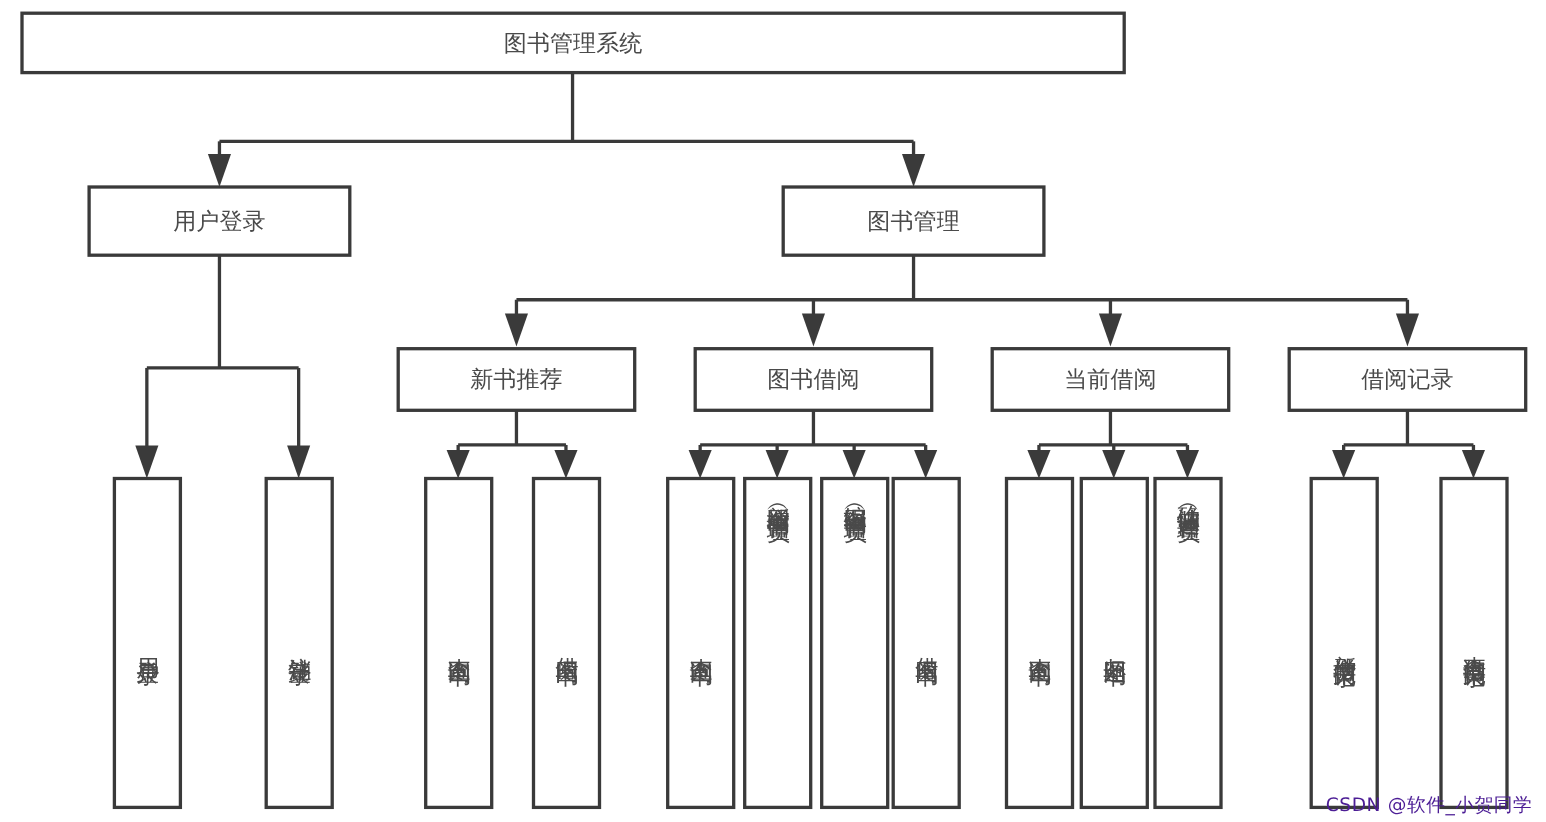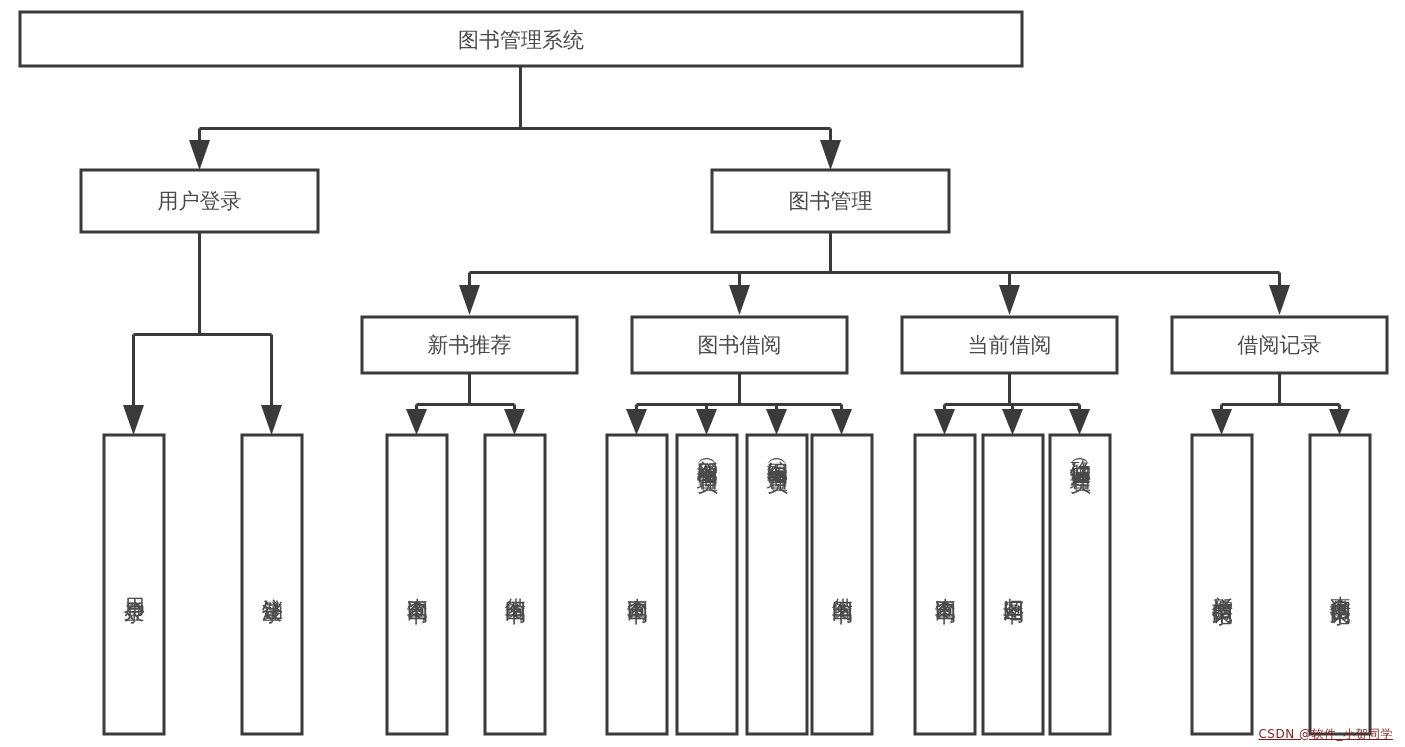--- a/index.html
+++ b/index.html
@@ -66,26 +66,25 @@
     text-orientation: upright;
     letter-spacing: 2px;
     line-height: 1;
     white-space: nowrap;
   }
   .watermark {
     position: absolute;
     right: 12px;
     bottom: 4px;
     font-family: "DejaVu Sans", "Liberation Sans", sans-serif;
-    font-size: 12px;
-    color: #7f1d1d;
+    font-size: 17px;
+    color: #4c1d95;
     letter-spacing: 0.5px;
     white-space: nowrap;
     user-select: none;
-    text-decoration: underline;
   }
 </style>
 </head>
 <body>
 
 <div id="diagram-root">
 
   <svg id="tree-svg" viewBox="0 0 1405 747">
 
     <g>

